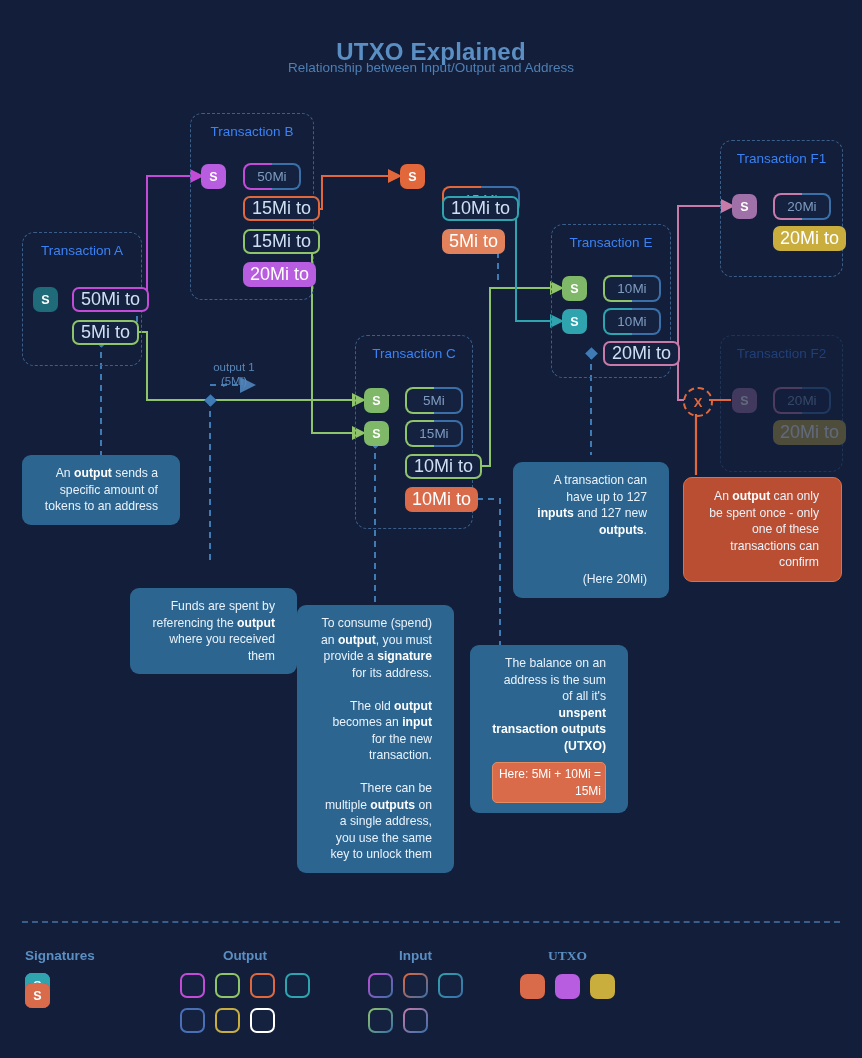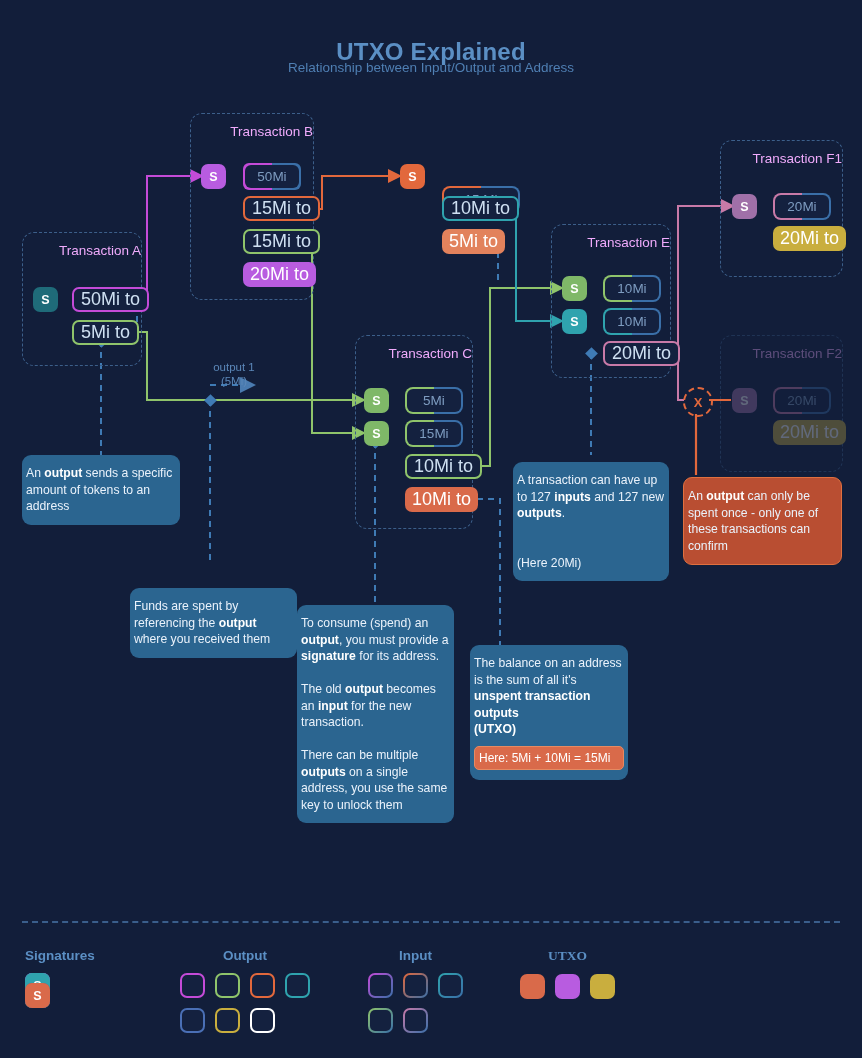--- a/index.html
+++ b/index.html
@@ -11,37 +11,37 @@
     overflow:hidden;
     position:relative;
   }
   #stage{position:absolute;left:0;top:0;width:862px;height:1058px;}
   svg.wires{position:absolute;left:0;top:0;width:862px;height:1058px;pointer-events:none;}
 
   .title{position:absolute;width:862px;text-align:center;top:38px;font-size:24px;font-weight:bold;color:#5b8fc4;letter-spacing:.2px;}
   .subtitle{position:absolute;width:862px;text-align:center;top:60px;font-size:13.5px;color:#4f7fb3;}
 
   .txbox{position:absolute;border:1.5px dashed #3c5f8a;border-radius:12px;}
-  .txlabel{position:absolute;width:100%;text-align:right;top:10px;font-size:13.5px;color:#f0abfc;}
+  .txlabel{position:absolute;width:100%;text-align:center;top:10px;font-size:13.5px;color:#3b82f6;}
 
   .sig{position:absolute;width:25px;height:25px;border-radius:7px;color:#fff;font-size:12.5px;font-weight:bold;
        display:flex;align-items:center;justify-content:center;}
 
   .chip{position:absolute;height:25px;border-radius:7px;box-sizing:border-box;
         display:flex;align-items:center;justify-content:center;font-size:18px;padding:0 7px;white-space:nowrap;}
   .chip.outline{background:#14213f;border:2px solid #888;color:#cfe0f2;}
   .chip.solid{color:#fff;}
 
   
   .ginput{position:absolute;height:27px;border-radius:8px;padding:2px;box-sizing:border-box;}
   .ginput > span{display:flex;width:100%;height:100%;align-items:center;justify-content:center;
         background:#14213f;border-radius:6px;font-size:13.5px;color:#7e9cc0;}
 
   .callout{position:absolute;background:#2b6590;border-radius:9px;color:#eaf2fb;font-size:12.2px;
-           line-height:16.5px;text-align:left;padding:10px 4px;box-sizing:border-box;}
+           line-height:16.5px;text-align:right;padding:10px 22px;box-sizing:border-box;}
   .callout.red{background:#b94e32;border:1.5px solid #e0703f;}
   .callout b{font-weight:bold;color:#ffffff;}
   .utxo-pill{margin-top:8px;background:#d96a4a;border:1.5px solid #e68a62;border-radius:5px;
              padding:3px 4px;font-size:12px;color:#fff;}
 
   .dashdiv{position:absolute;left:22px;top:921px;width:818px;height:0;border-top:2px dashed #3a5e8b;}
 
   .legend{position:absolute;}
   .legend-title{font-size:13.5px;font-weight:bold;color:#5b8fc4;margin-bottom:10px;}
   .swatchrow{display:flex;gap:10px;margin-bottom:10px;}
@@ -135,21 +135,21 @@
   <div class="chip outline" style="left:72px;top:320px;border-color:#8fc46b;">
     <span>5Mi to</span>
   </div>
 
   <div class="txbox" style="left:190px;top:113px;width:122px;height:185px;">
     <div class="txlabel">Transaction B</div>
   </div>
   <div class="sig" style="left:201px;top:164px;background:#b85ce0;">
     <span>S</span>
   </div>
-  <div class="ginput" style="left:243px;top:163px;width:58px;background:linear-gradient(90deg,#c44bd8 0 50%,#3a6fa8 50% 100%);border-radius:6px;">
+  <div class="ginput" style="left:243px;top:163px;width:58px;background:linear-gradient(90deg,#c44bd8 0 50%,#3a6fa8 50% 100%);">
     <span>50Mi</span>
   </div>
   <div class="chip outline" style="left:243px;top:196px;border-color:#e2683c;">
     <span>15Mi to</span>
   </div>
   <div class="chip outline" style="left:243px;top:229px;border-color:#8fc46b;">
     <span>15Mi to</span>
   </div>
   <div class="chip solid" style="left:243px;top:262px;background:#b85ce0;">
     <span>20Mi to</span>

